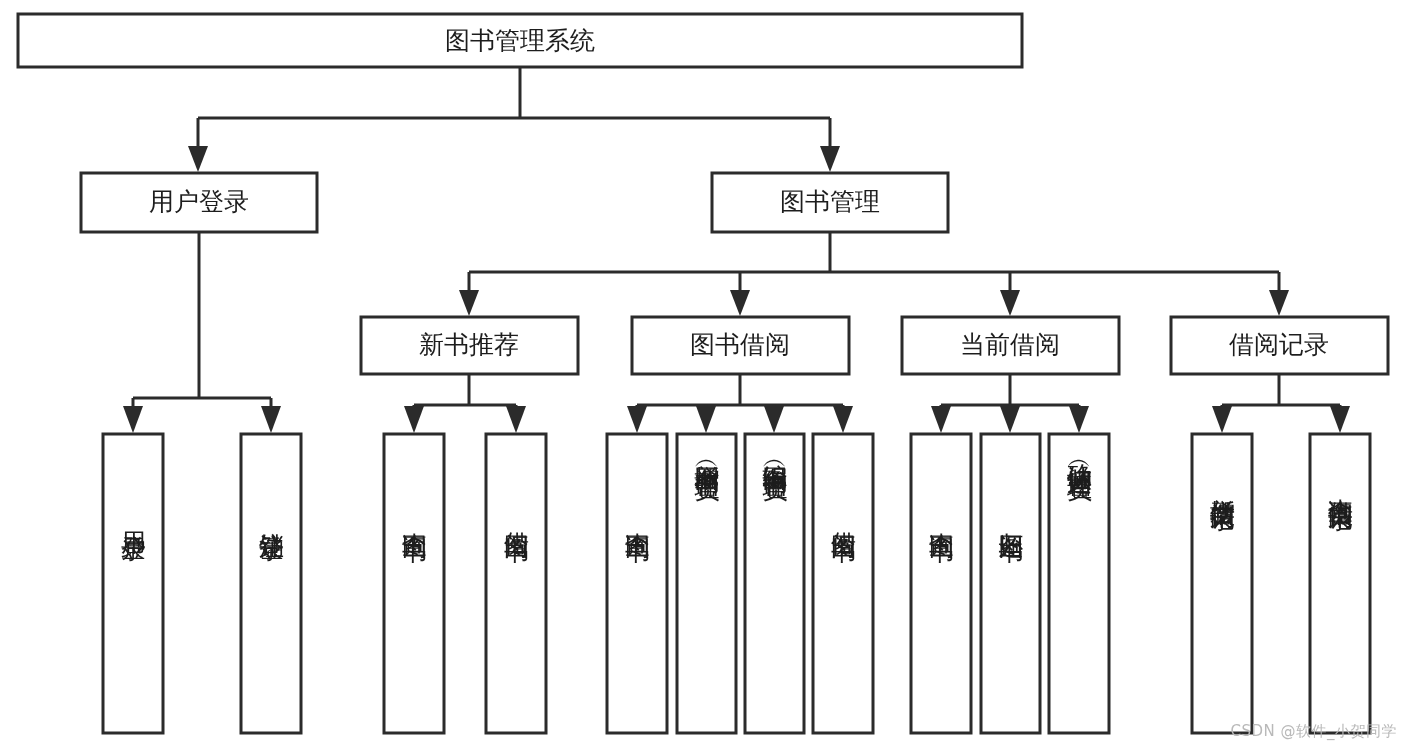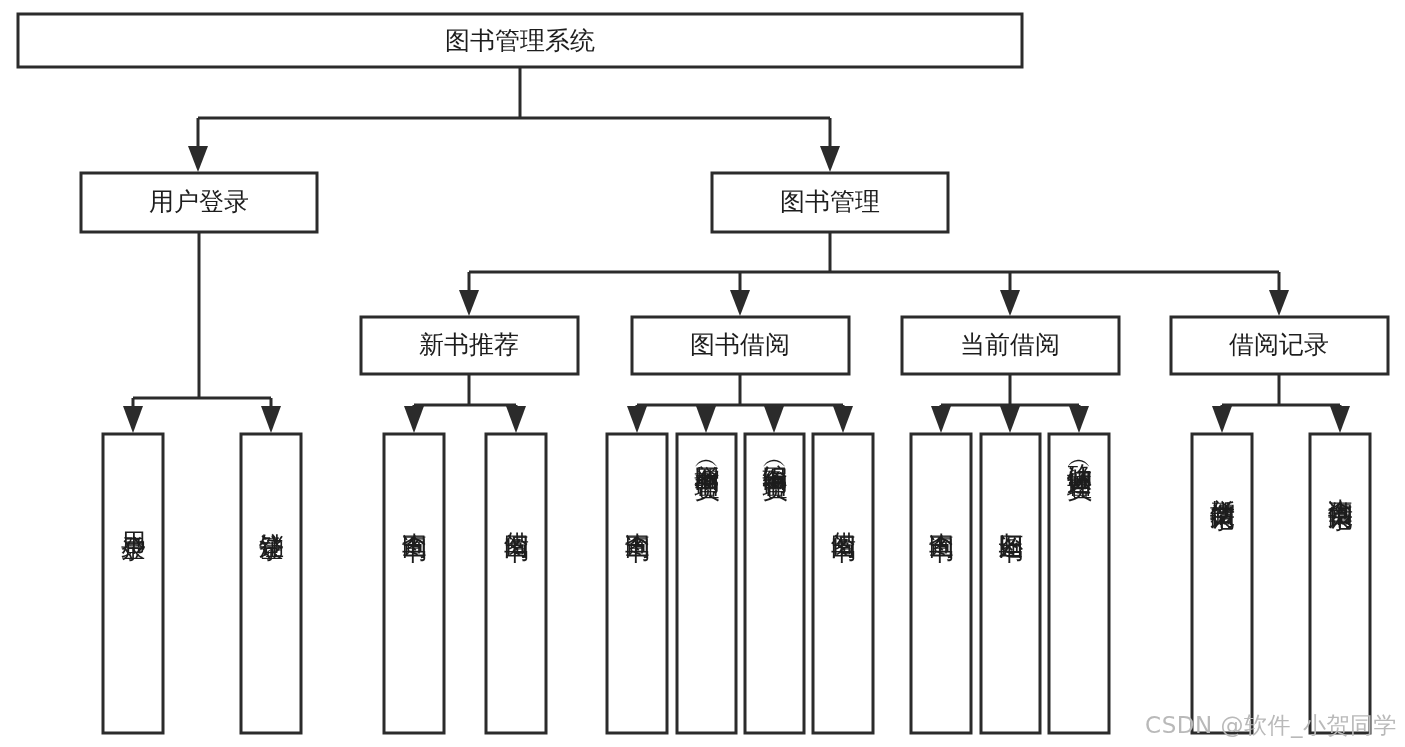--- a/index.html
+++ b/index.html
@@ -65,21 +65,21 @@
     line-height: 1.12;
     color: #1d1d1d;
     letter-spacing: 2px;
     white-space: nowrap;
   }
   .watermark {
     position: absolute;
     right: 8px;
     bottom: 6px;
     font-family: "DejaVu Sans", "Liberation Sans", sans-serif;
-    font-size: 23px;
+    font-size: 15px;
     color: #b9b9b9;
     letter-spacing: 0.5px;
     white-space: nowrap;
   }
 </style>
 </head>
 <body>
 
 <div id="diagram-root">
 

